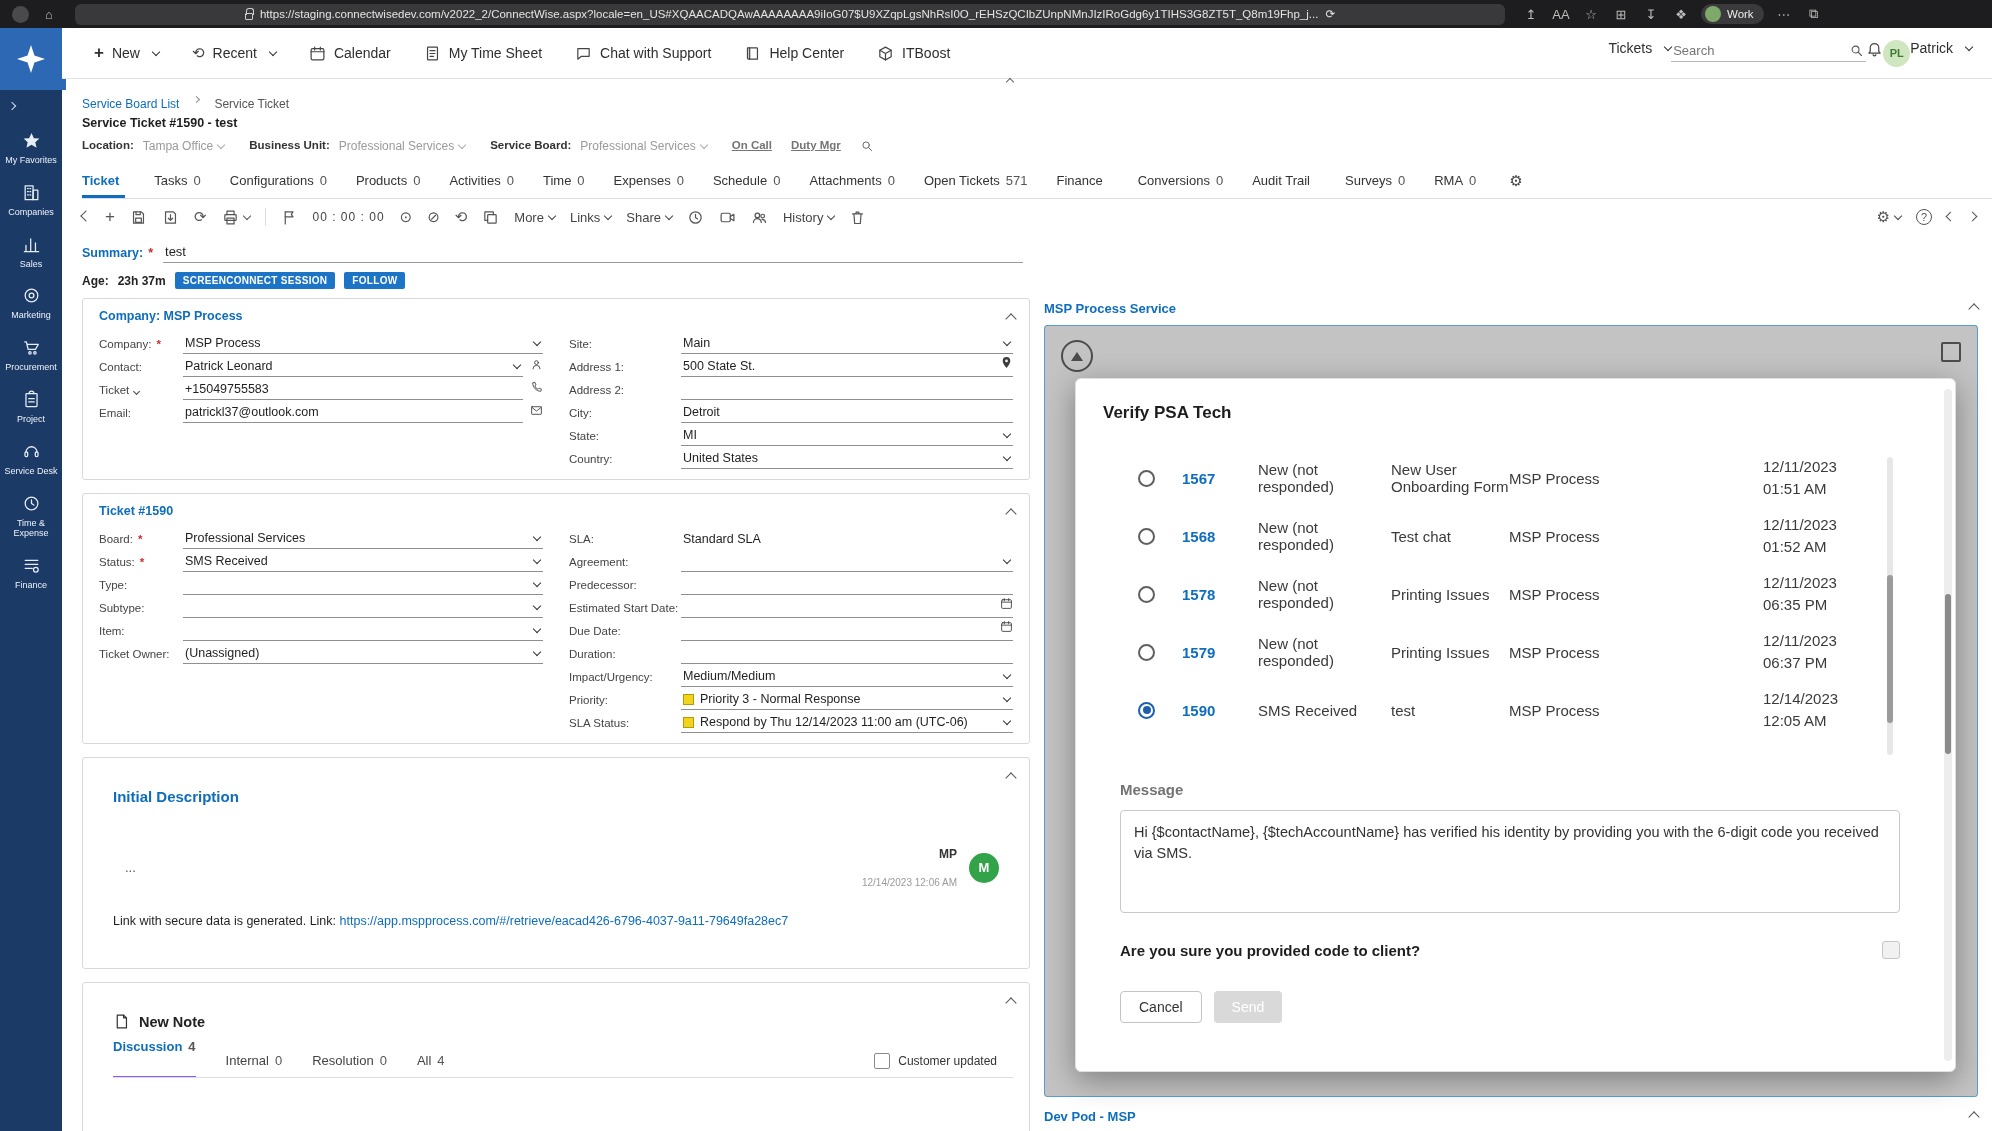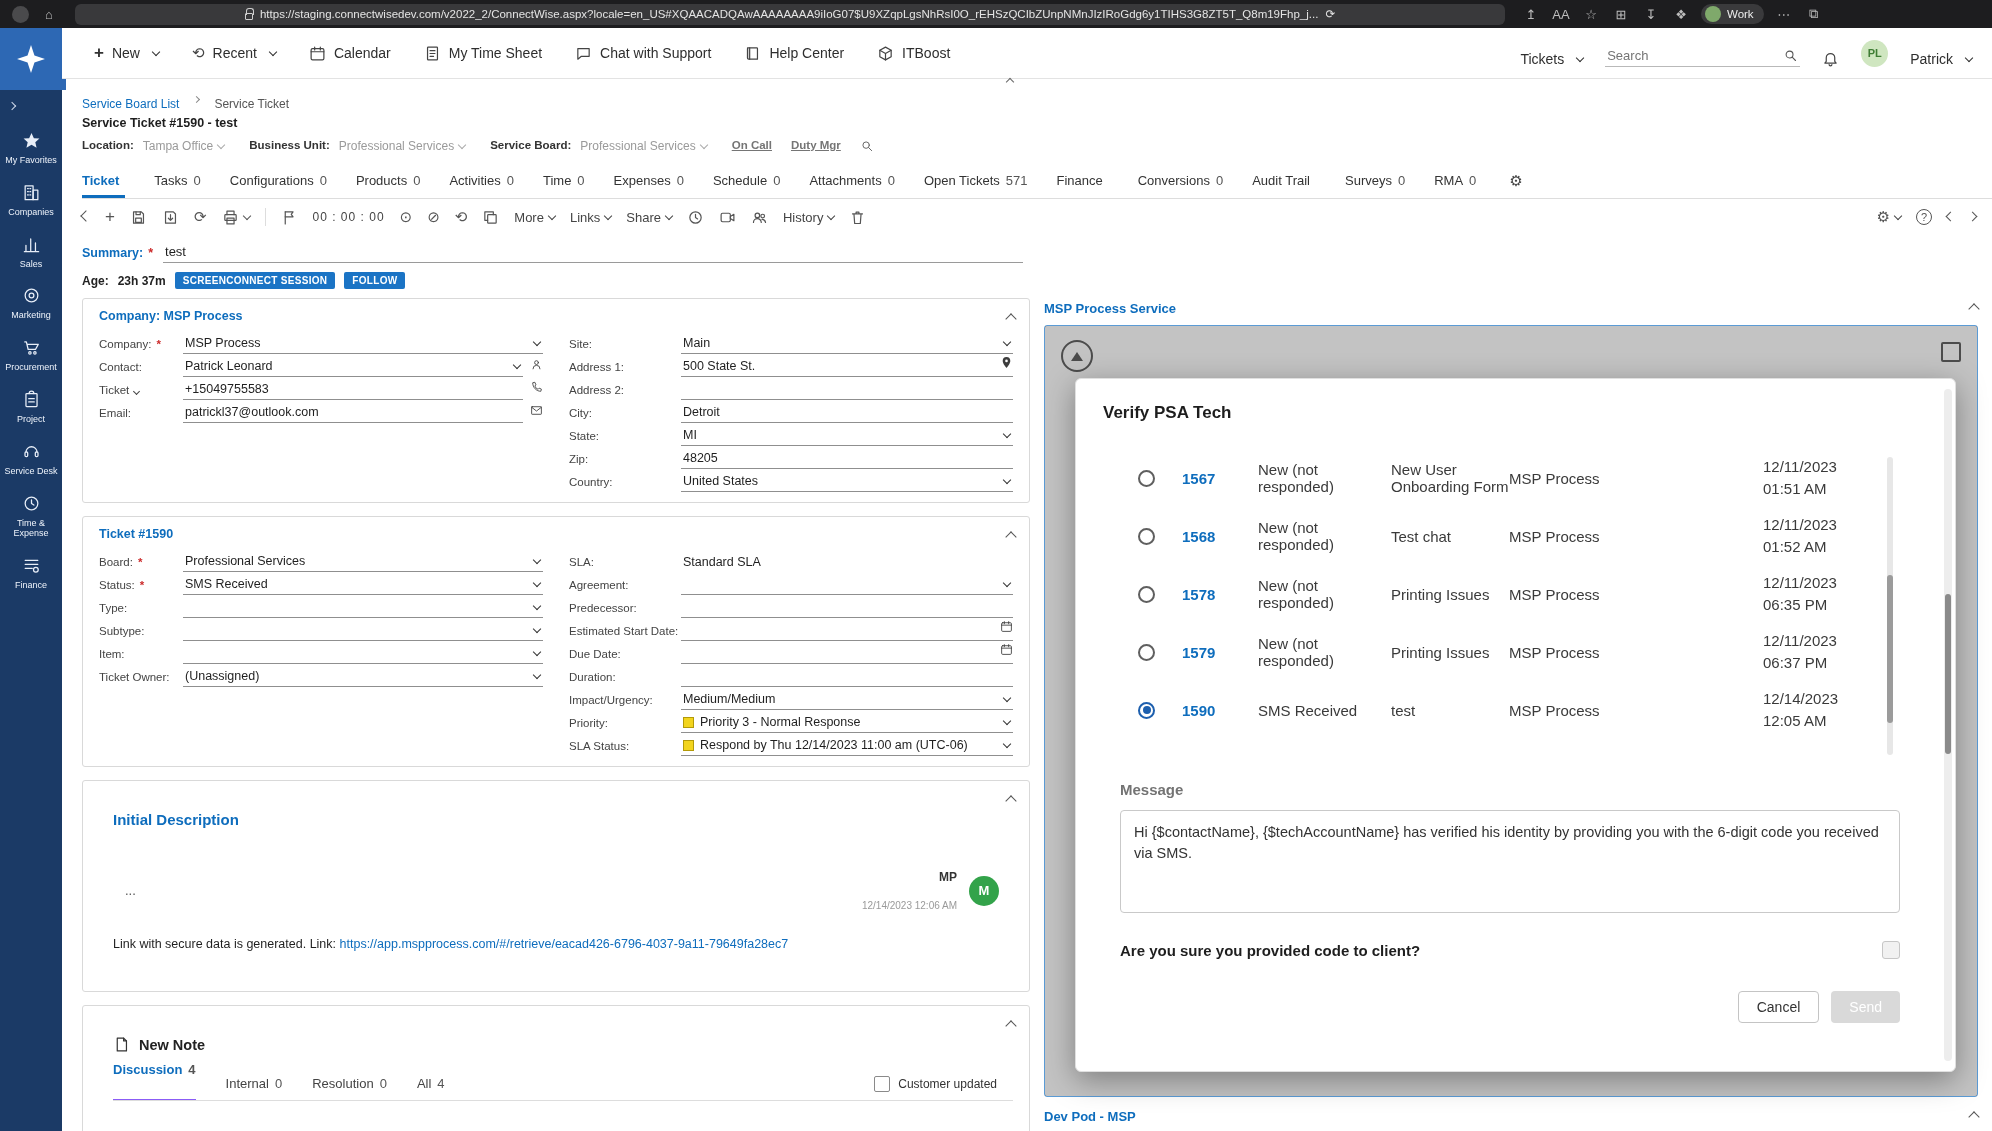--- a/index.html
+++ b/index.html
@@ -36,21 +36,21 @@
 .sb-item{width:100%;padding:9px 2px 8px;display:flex;flex-direction:column;align-items:center;gap:5px;cursor:pointer}
 .sb-label{font-size:9px;text-align:center;line-height:1.2;color:#eef3fb}
 .main{flex:1;display:flex;flex-direction:column;min-width:0;position:relative}
 
 
 .topnav{height:51px;background:#fff;border-bottom:1px solid #e3e3e3;display:flex;align-items:center;padding:0 20px 0 32px;gap:33px;font-size:14px;color:#2e2e2e;flex:none}
 .tn-item{display:flex;align-items:center;gap:8px;white-space:nowrap}
 .tn-item svg{color:#444}
 .tn-plus{font-size:17px;font-weight:bold;color:#333}
 .tn-glyph{font-size:15px;color:#444}
-.tn-right{margin-left:auto;display:flex;align-items:flex-end;gap:22px}
+.tn-right{margin-left:auto;display:flex;align-items:flex-start;}
 .search-box{display:flex;align-items:center;border-bottom:1px solid #b9b9b9;width:195px;padding:3px 2px;gap:8px}
 .search-box input{border:none;outline:none;font-size:13px;width:100%;font-family:inherit;color:#333;background:transparent}
 .avatar-pl{width:27px;height:27px;border-radius:50%;background:#cfe6c0;color:#3f7d34;font-weight:bold;font-size:11px;display:flex;align-items:center;justify-content:center}
 .center-collapse{position:absolute;left:940px;top:42px;color:#666}
 
 
 .content{flex:1;padding-left:20px;overflow:hidden;position:relative}
 .crumb-row{margin-top:18px;font-size:12px;color:#555;display:flex;gap:15px;}
 .crumb-link{color:#0e6dbd}
 .page-title{font-size:12.5px;font-weight:bold;color:#1e1e1e;margin-top:5px}
@@ -150,21 +150,21 @@
 .list-scroll{position:absolute;left:811px;top:78px;width:6px;height:298px;background:#e7e7e7;border-radius:3px}
 .list-thumb{position:absolute;top:118px;left:0;width:6px;height:148px;background:#9b9b9b;border-radius:3px;cursor:pointer}
 .modal-track{position:absolute;right:3px;top:10px;bottom:10px;width:8px;background:#ededed;border-radius:4px}
 .modal-thumb{position:absolute;right:4px;top:215px;width:6px;height:160px;background:#8a8a8a;border-radius:3px;cursor:pointer}
 .modal-lower{margin-left:17px;width:780px}
 .msg-label{margin-top:42px;font-size:15px;font-weight:bold;color:#737373}
 .msg-box{margin-top:12px;width:100%;height:103px;border:1px solid #c9c9c9;border-radius:4px;padding:11px 13px;font-size:14.5px;color:#333;line-height:1.45;font-family:inherit;resize:none;display:block;outline:none}
 .confirm-row{margin-top:28px;display:flex;align-items:center}
 .confirm-label{font-size:15px;font-weight:bold;color:#1e1e1e}
 .confirm-check{margin-left:auto;width:18px;height:18px;border:1px solid #c6c6c6;background:#f1f1f1;border-radius:3px;cursor:pointer}
-.btn-row{margin-top:32px;display:flex;justify-content:flex-end;gap:12px}
+.btn-row{margin-top:32px;display:flex;justify-content:flex-start;gap:12px}
 .btn{height:32px;padding:0 18px;border-radius:4px;font-size:14px;display:flex;align-items:center;cursor:pointer}
 .btn-cancel{background:#fff;border:1px solid #c4c4c4;color:#333}
 .btn-send{background:#d9d9d9;color:#fff;border:none}
 </style>
 </head>
 <body>
 
 <div class="browser-bar">
   <span class="bb-circle"></span>
   <span class="bb-glyph">⌂</span>
@@ -626,26 +626,20 @@
                     </span>
                 </div>
                 <div class="frow">
                   <span class="flabel">State:</span>
                   <span class="fctrl">
                       <span class="fvalue">MI</span>
                       <span class="fchev"></span>
                     </span>
                 </div>
                 <div class="frow">
-                  <span class="flabel">Zip:</span>
-                  <span class="fctrl">
-                      <span class="fvalue">48205</span>
-                    </span>
-                </div>
-                <div class="frow">
                   <span class="flabel">Country:</span>
                   <span class="fctrl">
                       <span class="fvalue">United States</span>
                       <span class="fchev"></span>
                     </span>
                 </div>
               </div>
             </div>
           </div>
 

